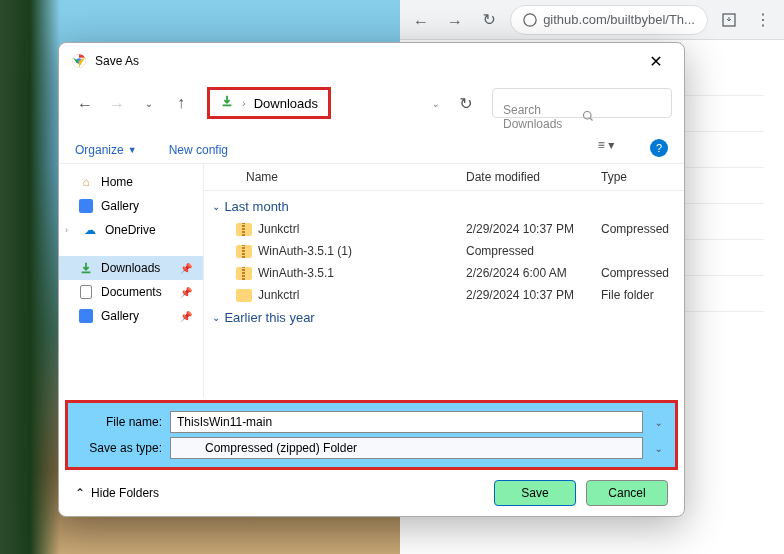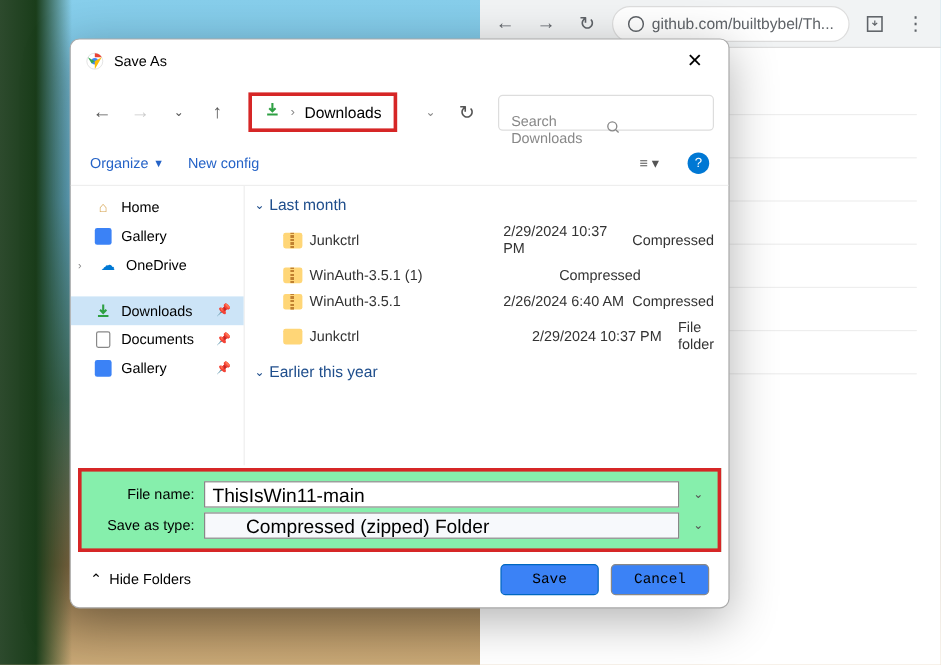--- a/index.html
+++ b/index.html
@@ -10,41 +10,41 @@
 .nav-btn { width: 28px; height: 28px; display: flex; align-items: center; justify-content: center; cursor: pointer; border-radius: 4px; color: #5f6368; }
 .url-bar { flex: 1; background: #fff; border: 1px solid #ddd; border-radius: 20px; height: 30px; display: flex; align-items: center; padding: 0 12px; font-size: 13px; color: #5f6368; gap: 6px; }
 .url-icon { width: 14px; height: 14px; }
 
 .github-bg { position: absolute; top: 40px; left: 400px; right: 0; bottom: 0; background: #fff; padding: 20px; }
 .gh-row { padding: 10px 0; border-bottom: 1px solid #eee; font-size: 13px; color: #24292f; white-space: nowrap; overflow: hidden; }
 .gh-link { color: #0969da; text-decoration: underline; }
 .gh-footer { display: flex; gap: 20px; padding-top: 15px; align-items: center; font-size: 13px; color: #24292f; }
 .gh-footer-item { display: flex; align-items: center; gap: 6px; }
 
-.dialog { position: absolute; left: 58px; top: 32px; width: 550px; height: 475px; background: #fff; border: 1px solid #aaa; border-radius: 8px; box-shadow: 0 10px 40px rgba(0,0,0,0.3); display: flex; flex-direction: column; }
+.dialog { position: absolute; left: 58px; top: 42px; width: 627px; height: 475px; background: #fff; border: 1px solid #aaa; border-radius: 8px; box-shadow: 0 10px 40px rgba(0,0,0,0.3); display: flex; flex-direction: column; }
 
 .titlebar { display: flex; align-items: center; padding: 8px 12px; height: 36px; }
 .titlebar-icon { width: 16px; height: 16px; margin-right: 8px; }
 .titlebar-title { font-size: 12px; flex: 1; }
 .close-btn { width: 32px; height: 32px; display: flex; align-items: center; justify-content: center; font-size: 16px; }
 
 .nav-row { display: flex; align-items: center; padding: 8px 12px; gap: 4px; }
 .nav-arrow { width: 28px; height: 28px; display: flex; align-items: center; justify-content: center; color: #555; cursor: pointer; }
 .nav-arrow.disabled { color: #ccc; }
 .breadcrumb-box { border: 3px solid #d62626; padding: 4px 10px; display: flex; align-items: center; gap: 8px; margin-left: 8px; }
 .bc-icon { color: #2ea043; }
 .bc-sep { color: #888; font-size: 11px; }
 .bc-text { font-size: 13px; }
 .addr-spacer { flex: 1; }
 .dropdown-caret { color: #888; font-size: 10px; padding: 0 8px; }
 .refresh-btn { width: 28px; height: 28px; display: flex; align-items: center; justify-content: center; color: #555; }
 .search-box { width: 180px; height: 30px; border: 1px solid #ddd; border-radius: 4px; display: flex; align-items: center; padding: 0 10px; font-size: 12px; color: #888; margin-left: 8px; }
 .search-box span { flex: 1; margin-top: 28px; }
 
-.toolbar { display: flex; align-items: center; padding: 6px 16px; border-bottom: 1px solid #eee; gap: 20px; font-size: 12px; }
+.toolbar { display: flex; align-items: flex-end; padding: 6px 16px; border-bottom: 1px solid #eee; gap: 32px; font-size: 12px; }
 .tb-item { color: #2563c7; display: flex; align-items: center; gap: 4px; cursor: pointer; }
 .tb-spacer { flex: 1; }
 .tb-icon-btn { width: 24px; height: 24px; display: flex; align-items: center; justify-content: center; color: #555; }
 .help-btn { width: 18px; height: 18px; border-radius: 50%; background: #0078d4; color: #fff; font-size: 11px; display: flex; align-items: center; justify-content: center; }
 
 .content { flex: 1; display: flex; overflow: hidden; }
 .sidebar { width: 145px; padding: 6px 0; border-right: 1px solid #eee; }
 .side-item { display: flex; align-items: center; padding: 5px 10px 5px 20px; font-size: 12px; gap: 8px; cursor: pointer; }
 .side-item.selected { background: #cce4f7; }
 .side-item.has-expand { padding-left: 6px; }
@@ -65,30 +65,30 @@
 .col-type { flex: 1; }
 .file-body { flex: 1; overflow-y: auto; padding: 4px 0; }
 .group-header { display: flex; align-items: center; padding: 4px 8px; font-size: 13px; color: #1f4e8c; gap: 4px; cursor: pointer; }
 .file-row { display: flex; align-items: center; padding: 4px 12px; font-size: 12px; color: #333; }
 .cell-name { width: 250px; display: flex; align-items: center; gap: 6px; padding-left: 20px; }
 .cell-date { width: 135px; }
 .cell-type { flex: 1; }
 .folder-icon { width: 16px; height: 13px; background: #ffd677; border-radius: 2px; position: relative; }
 .folder-icon.zip::after { content: ''; position: absolute; left: 6px; top: 0; width: 3px; height: 13px; background: repeating-linear-gradient(0deg, #c08030 0 2px, #ffd677 2px 3px); }
 
-.footer-box { border: 3px solid #d62626; margin: 2px 6px 0 6px; padding: 6px 8px; background: #86efac; }
+.footer-box { border: 3px solid #d62626; margin: 2px 6px 0 6px; padding: 6px 8px; background: #7dd3fc; }
 .footer-row { display: flex; align-items: center; padding: 2px 0; gap: 8px; }
 .footer-label { width: 86px; text-align: right; font-size: 12px; }
-.footer-input { flex: 1; border: 1px solid #888; background: #fff; font-size: 16px; padding: 3px 6px; height: 22px; }
+.footer-input { flex: 1; border: 1px solid #888; background: #fff; font-size: 12px; padding: 3px 6px; height: 22px; }
 .footer-input.shaded { background: #f7f9fc; padding-left: 34px; }
 .input-caret { font-size: 10px; color: #555; padding: 0 4px; }
 
 .bottom-bar { display: flex; align-items: center; padding: 10px 16px; gap: 10px; }
 .hide-folders { display: flex; align-items: center; gap: 6px; font-size: 12px; cursor: pointer; }
-.btn { min-width: 82px; height: 26px; border: 1px solid #888; border-radius: 4px; background: #3b82f6; font-size: 12px; cursor: pointer; font-family: Liberation Mono, monospace; }
+.btn { min-width: 82px; height: 26px; border: 1px solid #888; border-radius: 4px; background: #86efac; font-size: 12px; cursor: pointer; }
 .btn.primary { border: 1px solid #0067c0; color: #000; }
 </style>
 </head>
 <body>
 
 <div class="bg-tree"></div>
 
 <div class="browser-bar">
   <div class="nav-btn">←</div>
   <div class="nav-btn">→</div>
@@ -219,20 +219,25 @@
         <span class="pin">📌</span>
       </div>
       <div class="side-item">
         <span class="ico ico-pic"></span>
         <span>Gallery</span>
         <span class="pin">📌</span>
       </div>
     </div>
 
     <div class="filelist">
+      <div class="col-headers">
+        <div class="col-name">Name</div>
+        <div class="col-date">Date modified</div>
+        <div class="col-type">Type</div>
+      </div>
       <div class="file-body">
         <div class="group-header">
           <span style="font-size:10px">⌄</span>
           <span>Last month</span>
         </div>
         <div class="file-row">
           <div class="cell-name">
               <span class="folder-icon zip"></span>
               <span>Junkctrl</span>
             </div>
@@ -244,21 +249,21 @@
               <span class="folder-icon zip"></span>
               <span>WinAuth-3.5.1 (1)</span>
             </div>
           <div class="cell-type">Compressed</div>
         </div>
         <div class="file-row">
           <div class="cell-name">
               <span class="folder-icon zip"></span>
               <span>WinAuth-3.5.1</span>
             </div>
-          <div class="cell-date">2/26/2024 6:40 AM</div>
+          <div class="cell-date">2/26/2024 6:00 AM</div>
           <div class="cell-type">Compressed</div>
         </div>
         <div class="file-row">
           <div class="cell-name">
               <span class="folder-icon"></span>
               <span>Junkctrl</span>
             </div>
           <div class="cell-date">2/29/2024 10:37 PM</div>
           <div class="cell-type">File folder</div>
         </div>

